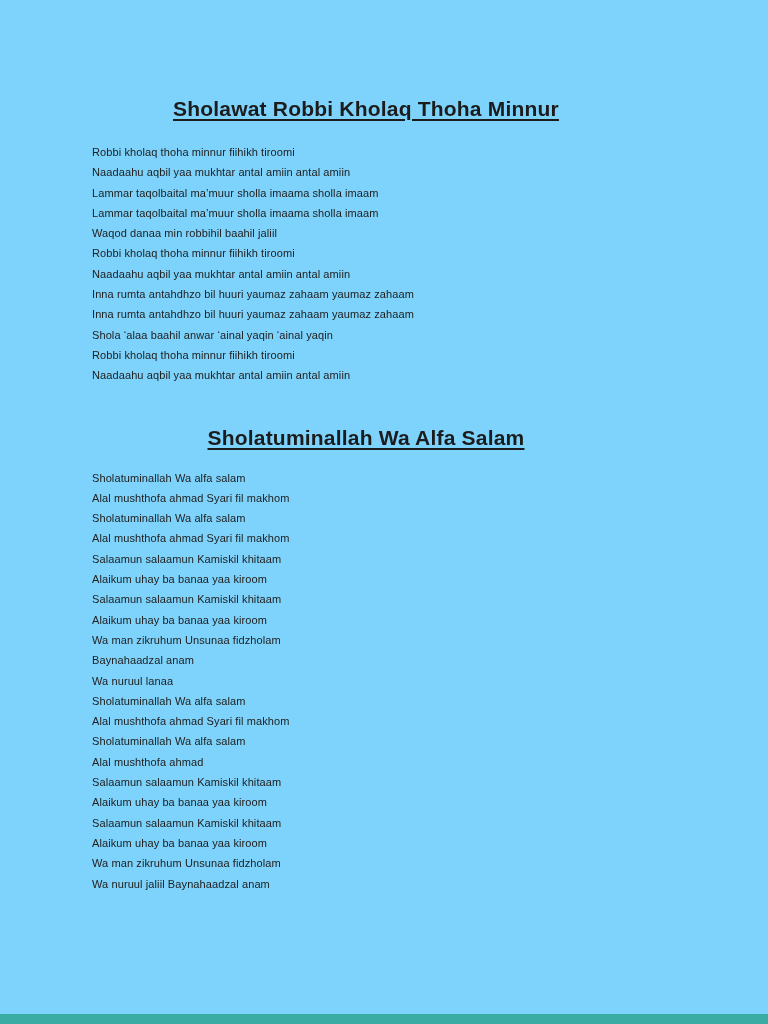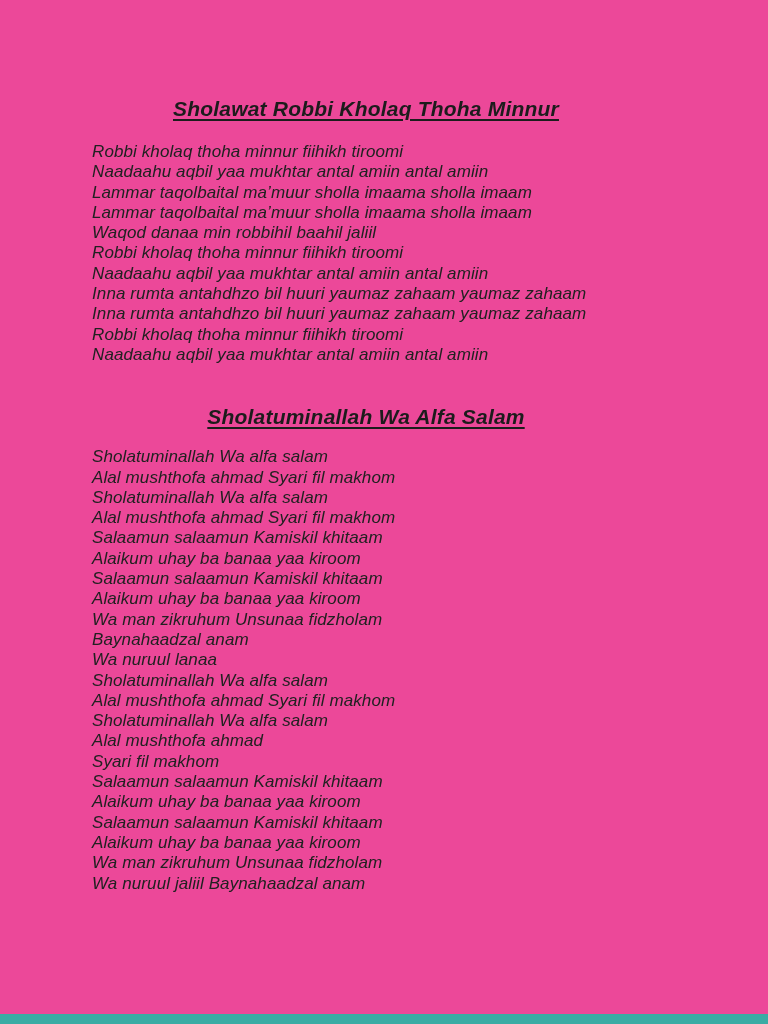--- a/index.html
+++ b/index.html
@@ -10,22 +10,21 @@
     width: 768px;
     height: 1024px;
     background: #ffffff;
     font-family: "Liberation Sans", sans-serif;
     position: relative;
     overflow: hidden;
   }
   .doc-page {
     position: absolute;
     inset: 0;
-    background: #ec4899;
-    font-style: italic;
+    background: #7dd3fc;
   }
   .content {
     position: absolute;
     left: 92px;
     top: 0;
     width: 548px;
   }
   .section-title {
     font-weight: bold;
     font-size: 21px;
@@ -35,21 +34,21 @@
     text-decoration-thickness: 2px;
     text-underline-offset: 3px;
     letter-spacing: 0.2px;
     color: #1c1c1c;
   }
   .section-1 .section-title { margin-top: 95px; }
   .section-1 .lyrics        { margin-top: 20px; }
   .section-2 .section-title { margin-top: 38px; }
   .section-2 .lyrics        { margin-top: 17px; }
   .lyric-line {
-    font-size: 17px;
+    font-size: 11px;
     line-height: 20.3px;
     letter-spacing: 0.1px;
     white-space: nowrap;
     color: #212121;
   }
   .page-edge-bar {
     position: absolute;
     left: 0;
     right: 0;
     bottom: 0;
@@ -67,20 +66,21 @@
       <div class="lyrics">
           <div class="lyric-line">Robbi kholaq thoha minnur fiihikh tiroomi</div>
           <div class="lyric-line">Naadaahu aqbil yaa mukhtar antal amiin antal amiin</div>
           <div class="lyric-line">Lammar taqolbaital ma’muur sholla imaama sholla imaam</div>
           <div class="lyric-line">Lammar taqolbaital ma’muur sholla imaama sholla imaam</div>
           <div class="lyric-line">Waqod danaa min robbihil baahil jaliil</div>
           <div class="lyric-line">Robbi kholaq thoha minnur fiihikh tiroomi</div>
           <div class="lyric-line">Naadaahu aqbil yaa mukhtar antal amiin antal amiin</div>
           <div class="lyric-line">Inna rumta antahdhzo bil huuri yaumaz zahaam yaumaz zahaam</div>
           <div class="lyric-line">Inna rumta antahdhzo bil huuri yaumaz zahaam yaumaz zahaam</div>
+          <div class="lyric-line">Shola ‘alaa baahil anwar ‘ainal yaqin ‘ainal yaqin</div>
           <div class="lyric-line">Robbi kholaq thoha minnur fiihikh tiroomi</div>
           <div class="lyric-line">Naadaahu aqbil yaa mukhtar antal amiin antal amiin</div>
         </div>
     </div>
 
     <div class="section section-2">
       <div class="section-title" style="color: rgb(28, 28, 28);">Sholatuminallah Wa Alfa Salam</div>
       <div class="lyrics">
           <div class="lyric-line">Sholatuminallah Wa alfa salam</div>
           <div class="lyric-line">Alal mushthofa ahmad Syari fil makhom</div>
@@ -90,21 +90,20 @@
           <div class="lyric-line">Alaikum uhay ba banaa yaa kiroom</div>
           <div class="lyric-line">Salaamun salaamun Kamiskil khitaam</div>
           <div class="lyric-line">Alaikum uhay ba banaa yaa kiroom</div>
           <div class="lyric-line">Wa man zikruhum Unsunaa fidzholam</div>
           <div class="lyric-line">Baynahaadzal anam</div>
           <div class="lyric-line">Wa nuruul lanaa</div>
           <div class="lyric-line">Sholatuminallah Wa alfa salam</div>
           <div class="lyric-line">Alal mushthofa ahmad Syari fil makhom</div>
           <div class="lyric-line">Sholatuminallah Wa alfa salam</div>
           <div class="lyric-line">Alal mushthofa ahmad</div>
-          <div class="lyric-line">Syari fil makhom</div>
           <div class="lyric-line">Salaamun salaamun Kamiskil khitaam</div>
           <div class="lyric-line">Alaikum uhay ba banaa yaa kiroom</div>
           <div class="lyric-line">Salaamun salaamun Kamiskil khitaam</div>
           <div class="lyric-line">Alaikum uhay ba banaa yaa kiroom</div>
           <div class="lyric-line">Wa man zikruhum Unsunaa fidzholam</div>
           <div class="lyric-line">Wa nuruul jaliil Baynahaadzal anam</div>
         </div>
     </div>
 
   </div>

